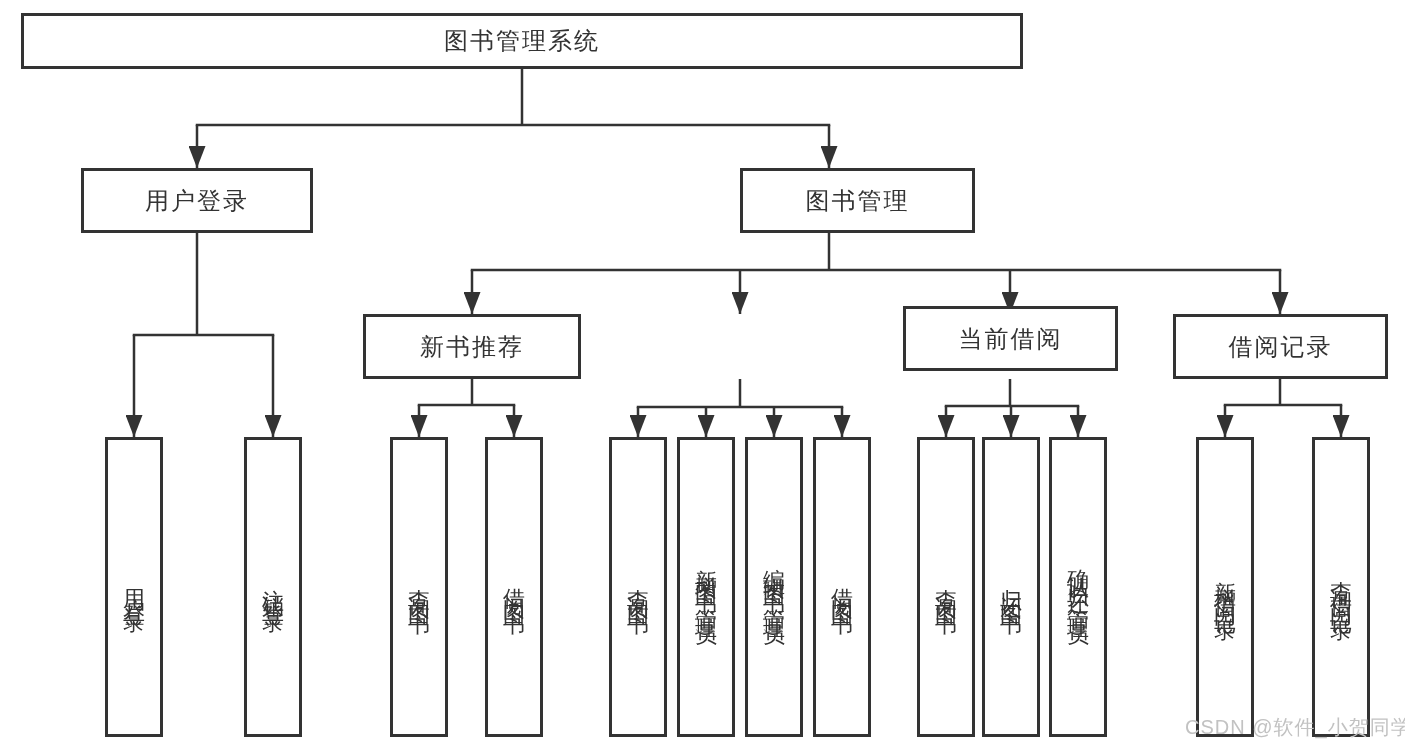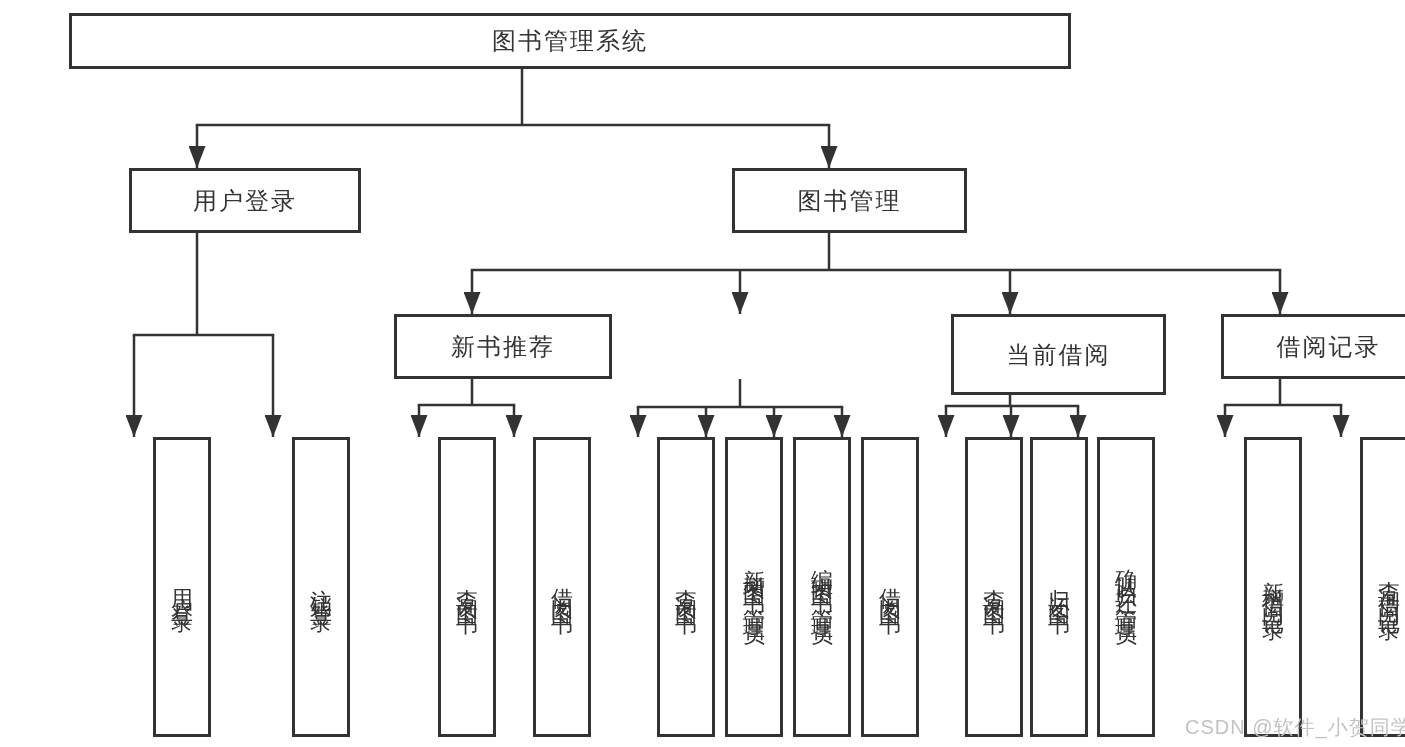--- a/index.html
+++ b/index.html
@@ -1,20 +1,20 @@
 <!DOCTYPE html>
 <html><head>
 <meta charset="utf-8">
 <style>
   html,body{margin:0;padding:0;background:#ffffff;}
   body{width:1405px;height:747px;overflow:hidden;font-family:"Liberation Sans",sans-serif;}
   #diagram{position:relative;width:1405px;height:747px;background:#ffffff;}
   #wires{position:absolute;left:0;top:0;z-index:1;}
   .box{position:absolute;box-sizing:border-box;border:3px solid #333333;background:#ffffff;
-       display:flex;align-items:center;justify-content:center;z-index:2;color:#333333;margin-left:48px;}
+       display:flex;align-items:center;justify-content:center;z-index:2;color:#333333;}
   .hlab{font-size:24px;letter-spacing:2px;white-space:nowrap;}
   .vlab{writing-mode:vertical-rl;text-orientation:mixed;font-size:22px;letter-spacing:8px;
         line-height:1;white-space:nowrap;}
   #watermark{position:absolute;left:1185px;top:714px;z-index:5;font-size:20px;
              color:#c2c2c2;white-space:nowrap;letter-spacing:1px;}
 </style>
 </head>
 <body>
 
 <div id="diagram">
@@ -74,28 +74,28 @@
     </g>
   </svg>
 
   <div class="box" style="left:21px;top:13px;width:1002px;height:56px">
     <span class="hlab">图书管理系统</span>
   </div>
 
   <div class="box" style="left:81px;top:168px;width:232px;height:65px">
     <span class="hlab">用户登录</span>
   </div>
-  <div class="box" style="left:684px;top:168px;width:235px;height:65px">
+  <div class="box" style="left:740px;top:168px;width:235px;height:65px">
     <span class="hlab">图书管理</span>
   </div>
 
-  <div class="box" style="left:346px;top:314px;width:218px;height:65px">
+  <div class="box" style="left:363px;top:314px;width:218px;height:65px">
     <span class="hlab">新书推荐</span>
   </div>
-  <div class="box" style="left:903px;top:314px;width:215px;height:81px">
+  <div class="box" style="left:903px;top:306px;width:215px;height:65px">
     <span class="hlab">当前借阅</span>
   </div>
   <div class="box" style="left:1173px;top:314px;width:215px;height:65px">
     <span class="hlab">借阅记录</span>
   </div>
 
   <div class="box" style="left:105px;top:437px;width:58px;height:300px">
     <span class="vlab">用户登录</span>
   </div>
   <div class="box" style="left:244px;top:437px;width:58px;height:300px">

